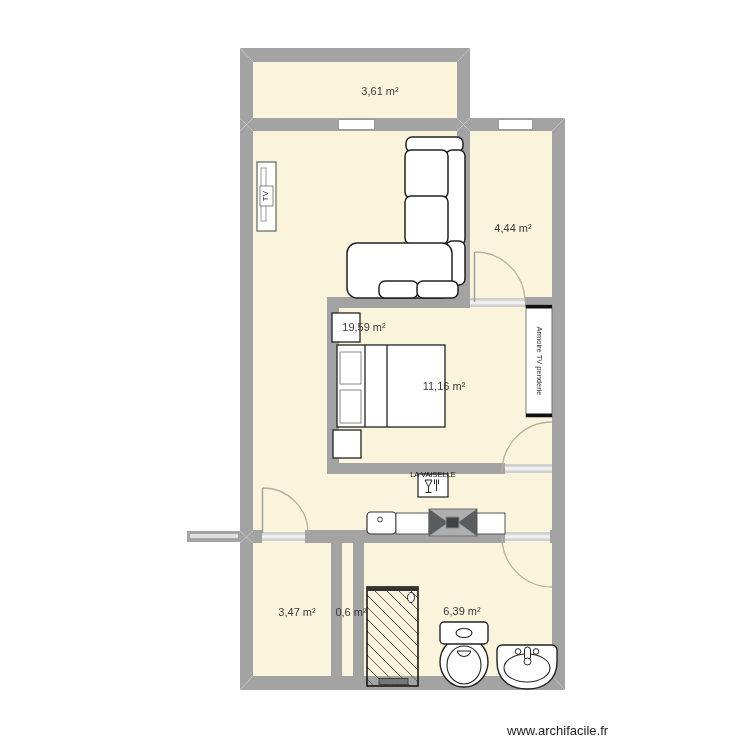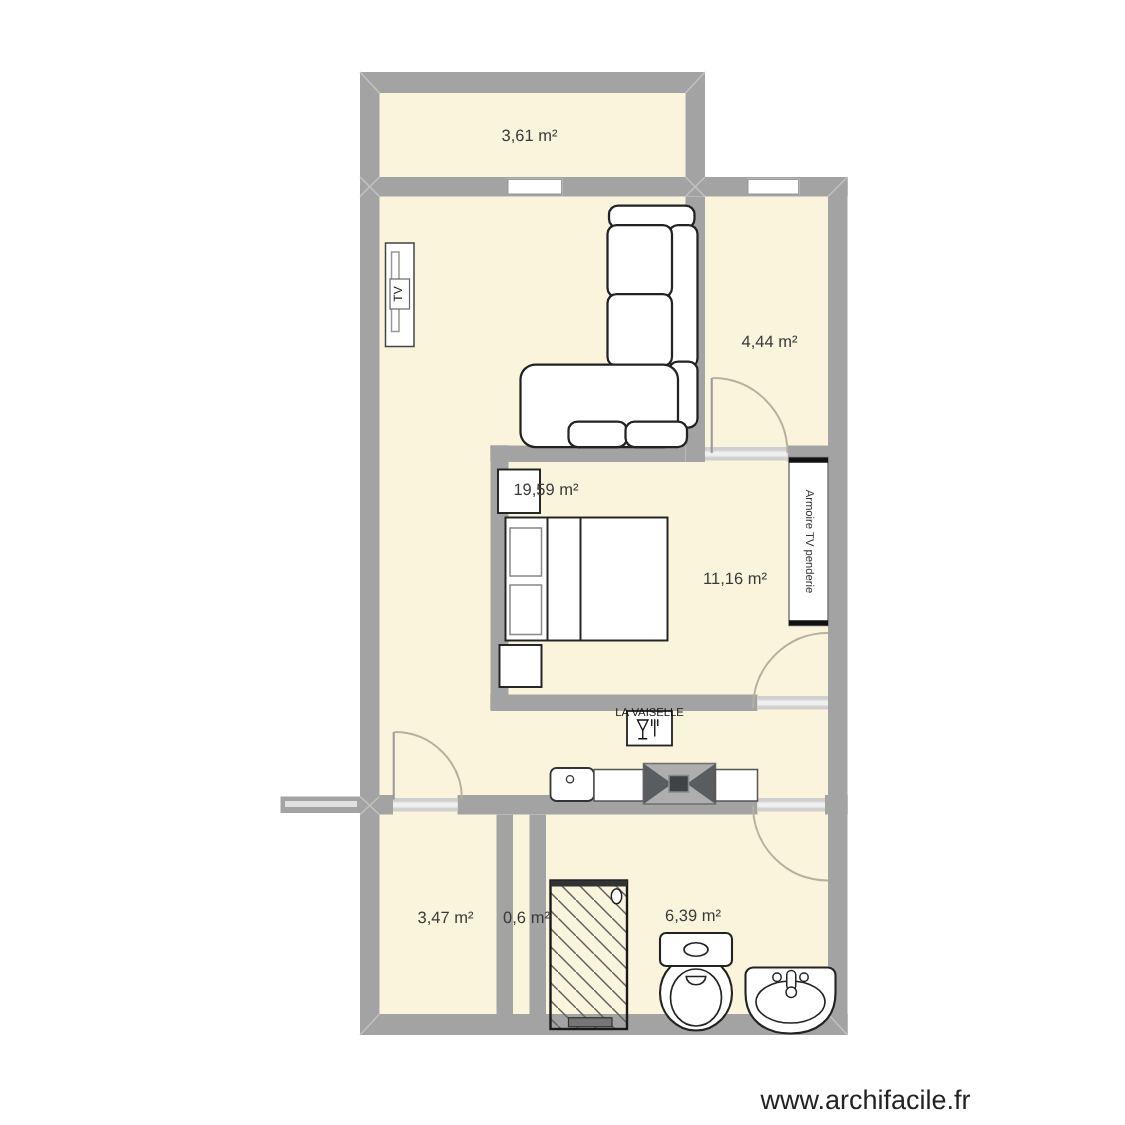--- a/index.html
+++ b/index.html
@@ -4,21 +4,21 @@
 <style>
   html,body{margin:0;padding:0;background:#ffffff;}
   .canvas{position:relative;width:750px;height:750px;background:#ffffff;overflow:hidden;
           font-family:"Liberation Sans","DejaVu Sans",sans-serif;}
   .floor{position:absolute;background:#fbf4dd;}
   .wall{position:absolute;background:#a3a3a3;}
   .stub-line{position:absolute;background:#e0e0e0;}
   .thr{position:absolute;background:linear-gradient(to bottom,#cfcfcf 22%,#efefef 40%,#efefef 62%,#cfcfcf 80%);}
   .win{position:absolute;background:#ffffff;border:1px solid #9b9b9b;box-sizing:border-box;}
   .lbl{position:absolute;transform:translate(-50%,-50%);font-size:11px;color:#3a3a3a;white-space:nowrap;}
-  .watermark{position:absolute;font-size:18px;color:#222;white-space:nowrap;}
+  .watermark{position:absolute;font-size:13px;color:#222;white-space:nowrap;}
   svg{position:absolute;left:0;top:0;}
   svg text{font-family:"Liberation Sans","DejaVu Sans",sans-serif;}
 </style>
 </head>
 <body>
 
 <div class="canvas">
 
   <div class="floor" style="left:253px;top:62px;width:204px;height:56px;"></div>
   <div class="floor" style="left:253px;top:131px;width:299px;height:545px;"></div>
@@ -153,22 +153,22 @@
     <g fill="#ffffff" stroke="#222" stroke-width="1.4">
       <path d="M502,645 h50 a5,5 0 0 1 5,5 v12 c0,18 -13,27 -30,27 c-17,0 -30,-9 -30,-27 v-12 a5,5 0 0 1 5,-5 Z"></path>
       <ellipse cx="527" cy="668" rx="23" ry="14" stroke-width="1.1"></ellipse>
       <circle cx="518" cy="651.5" r="2.8" stroke-width="1"></circle>
       <circle cx="536" cy="651.5" r="2.8" stroke-width="1"></circle>
       <rect x="524.5" y="647" width="6" height="13" rx="3" stroke-width="1"></rect>
       <circle cx="527.5" cy="661.5" r="3.5" stroke-width="1"></circle>
     </g>
   </svg>
 
-  <div class="lbl" style="left:353px;top:91px;">3,61 m²</div>
+  <div class="lbl" style="left:380px;top:91px;">3,61 m²</div>
   <div class="lbl" style="left:513px;top:228px;">4,44 m²</div>
   <div class="lbl" style="left:364px;top:327px;text-align:right;">19,59 m²</div>
-  <div class="lbl" style="left:444px;top:386px;margin-left:46px;">11,16 m²</div>
+  <div class="lbl" style="left:444px;top:386px;">11,16 m²</div>
   <div class="lbl" style="left:297px;top:612px;text-align:center;">3,47 m²</div>
   <div class="lbl" style="left:351px;top:612px;">0,6 m²</div>
   <div class="lbl" style="left:462px;top:611px;">6,39 m²</div>
 
   <div class="watermark" style="left:507px;top:723px;">www.archifacile.fr</div>
 </div>
 
 </body></html>

